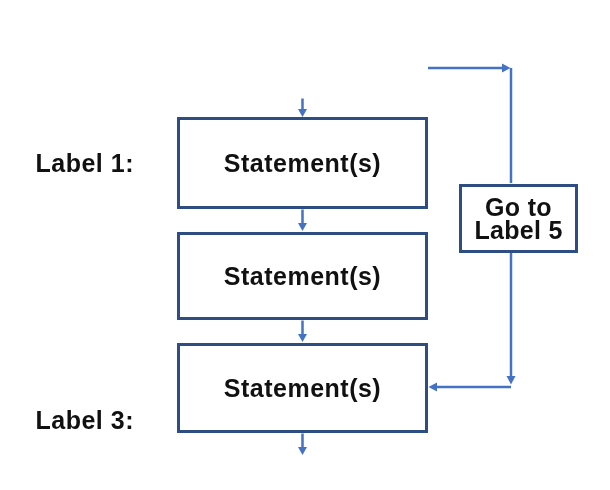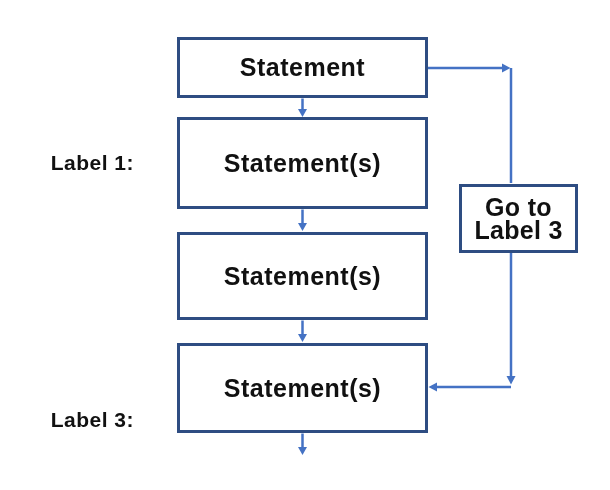--- a/index.html
+++ b/index.html
@@ -49,21 +49,21 @@
     line-height: 23px;
     letter-spacing: 0.3px;
   }
   .side-label {
     position: absolute;
     left: 28px;
     width: 106px;
     height: 28px;
     line-height: 28px;
     text-align: right;
-    font-size: 21px;
+    font-size: 25px;
     font-weight: bold;
     letter-spacing: 0.5px;
     color: var(--text, #111111);
     white-space: nowrap;
   }
   .side-label-1 { top: 149px; }
   .side-label-2 { top: 263px; }
   .side-label-3 { top: 374px; margin-top: 32px; }
   .connector-line {
     stroke: var(--connector, #4472c4);
@@ -112,36 +112,33 @@
       <line class="connector-line" x1="511" y1="253" x2="511" y2="377"></line>
       <polygon class="connector-head" points="506.5,376 515.5,376 511,384.5"></polygon>
       <line class="connector-line" x1="511" y1="387" x2="436" y2="387"></line>
       <polygon class="connector-head" points="437,382.5 437,391.5 428.5,387"></polygon>
     </g>
   </svg>
 
   <div class="side-label side-label-1">Label 1:</div>
   <div class="side-label side-label-3">Label 3:</div>
 
-  <div class="flow-box box-statement">
-    <span class="box-text">Statement</span>
-  </div>
 
   <div class="flow-box box-statements1">
     <span class="box-text">Statement(s)</span>
   </div>
 
   <div class="flow-box box-statements2">
     <span class="box-text">Statement(s)</span>
   </div>
 
   <div class="flow-box box-statements3">
     <span class="box-text">Statement(s)</span>
   </div>
 
   <div class="flow-box box-goto">
     <div class="goto-text">
       <div>Go to</div>
-      <div>Label 3</div>
+      <div>Label 5</div>
     </div>
   </div>
 
 </div>
 
 </body></html>

